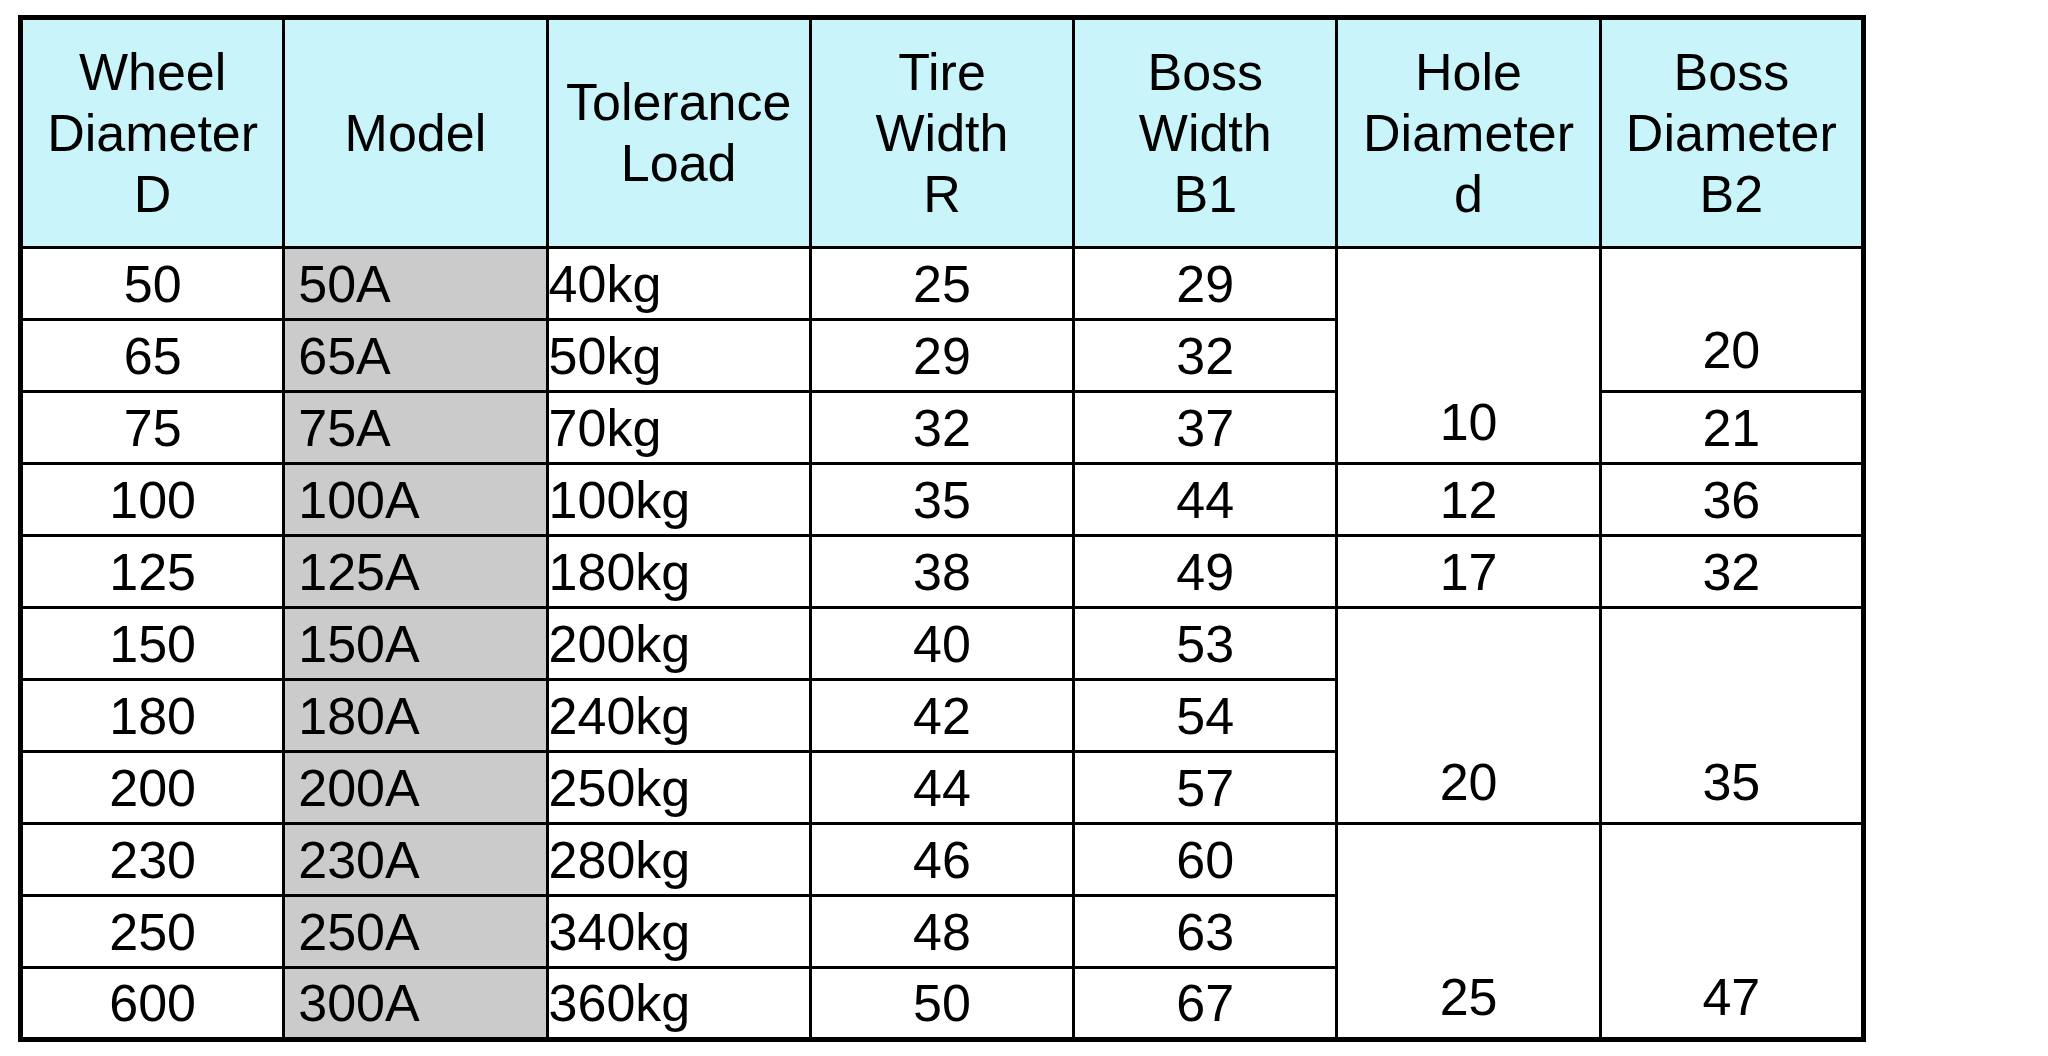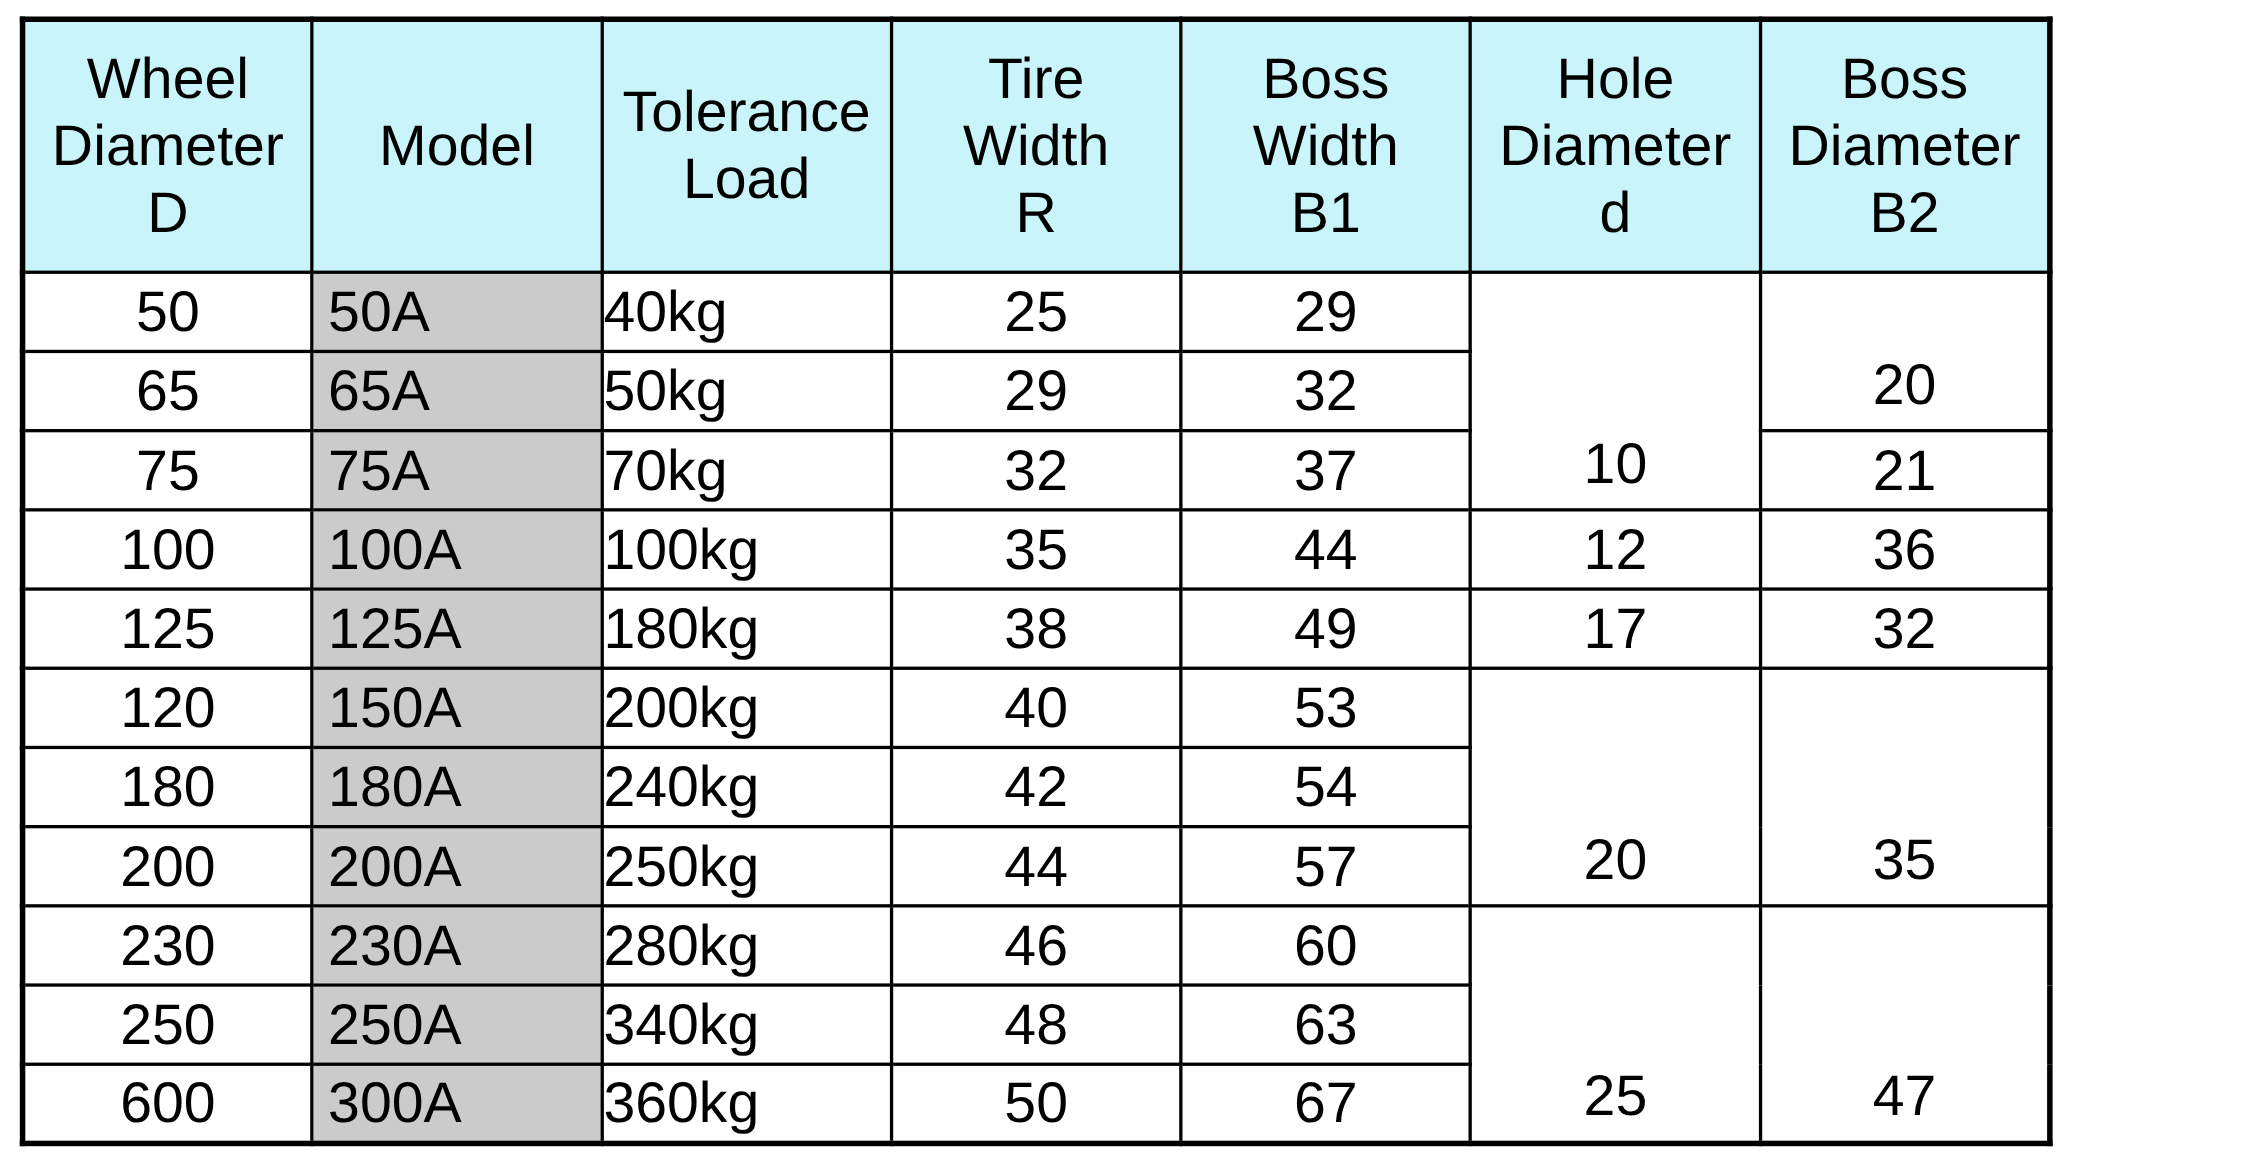--- a/index.html
+++ b/index.html
@@ -115,21 +115,21 @@
       <tr>
         <td class="col-wheel_diameter">125</td>
         <td class="col-model">125A</td>
         <td class="col-tolerance_load">180kg</td>
         <td class="col-tire_width">38</td>
         <td class="col-boss_width">49</td>
         <td class="col-hole_diameter">17</td>
         <td class="col-boss_diameter">32</td>
       </tr>
       <tr>
-        <td class="col-wheel_diameter">120</td>
+        <td class="col-wheel_diameter">150</td>
         <td class="col-model">150A</td>
         <td class="col-tolerance_load">200kg</td>
         <td class="col-tire_width">40</td>
         <td class="col-boss_width">53</td>
         <td class="col-hole_diameter merged" rowspan="3">20</td>
         <td class="col-boss_diameter merged" rowspan="3">35</td>
       </tr>
       <tr>
         <td class="col-wheel_diameter">180</td>
         <td class="col-model">180A</td>

